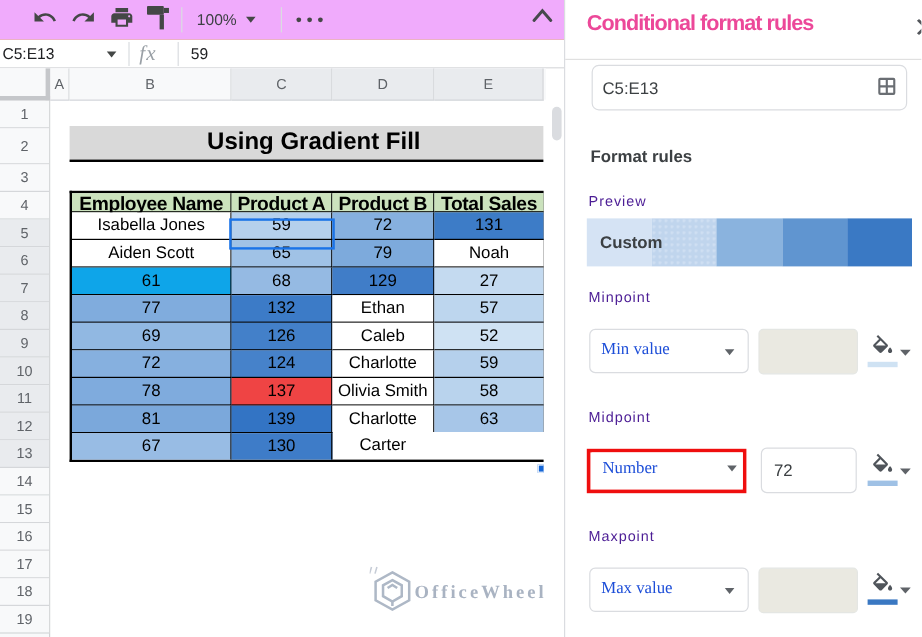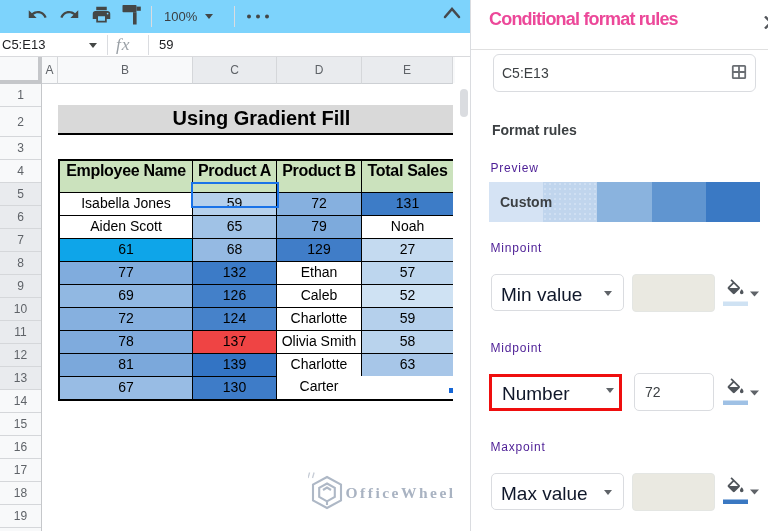--- a/index.html
+++ b/index.html
@@ -1,21 +1,21 @@
 <!DOCTYPE html>
 <html><head>
 <meta charset="utf-8">
 <style>
 * { margin:0; padding:0; box-sizing:border-box; }
 html,body { width:768px; height:531px; overflow:hidden; background:#fff; }
 body { font-family:"Liberation Sans", sans-serif; }
 #page { position:relative; width:768px; height:531px; background:#fff; overflow:hidden; }
 .abs { position:absolute; }
 
-#toolbar { left:0; top:0; width:470px; height:37px; border-bottom:4px solid #c2410c; background:#7dd3fc; }
+#toolbar { left:0; top:0; width:470px; height:37px; border-bottom:4px solid #c2410c; background:#f0abfc; }
 .tbi { position:absolute; top:7px; }
 .vsep { position:absolute; top:6px; width:1px; height:21px; background:#dadce0; }
 #zoomtxt { position:absolute; left:164px; top:9px; font-size:13px; color:#3c4043; }
 .caret { position:absolute; width:0; height:0; border-left:5px solid transparent; border-right:5px solid transparent; border-top:6px solid #444746; }
 
 #fbar { left:0; top:33px; width:470px; height:24px; border-bottom:1px solid #d9dadd; background:#fff; }
 #nbox { position:absolute; left:2px; top:4px; font-size:13px; color:#202124; }
 #fx { position:absolute; left:116px; top:1px; font-family:"Liberation Serif", serif; font-style:italic; font-size:17.5px; color:#9aa0a6; letter-spacing:1px; }
 #fval { position:absolute; left:159px; top:4px; font-size:13px; color:#202124; }
 
@@ -24,42 +24,42 @@
 .chsel { background:#e9ebee; }
 #corner { position:absolute; left:0; top:0; width:42px; height:27px; background:#f8f9fa; border-right:4px solid #c5c7ca; border-bottom:4px solid #c5c7ca; }
 #gutter { left:0; top:84px; width:42px; height:447px; background:#f8f9fa; border-right:1px solid #c5c7ca; }
 .rn { position:absolute; left:0; width:41px; height:23px; border-bottom:1px solid #d5d7da; color:#5f6368; font-size:12px; text-align:center; line-height:23px; background:#f8f9fa; }
 .rnsel { background:#e9ebee; }
 
 #sheet { left:42px; top:84px; width:411px; height:447px; background:#fff; overflow:hidden; }
 #title { position:absolute; left:16px; top:21px; width:395px; height:30px; background:#d9d9d9; border-bottom:2.5px solid #000; text-align:center; font-weight:bold; font-size:20px; color:#000; line-height:27.5px; text-indent:12px; letter-spacing:0px; }
 #tbl { position:absolute; left:16px; top:75px; border:2px solid #000; border-right-width:0; display:grid; grid-template-columns:133px 84px 85px 92px; }
 #tbl div { height:23px; border-right:1.7px solid #000; border-bottom:1.7px solid #000; font-size:14px; color:#000; text-align:center; line-height:21.5px; background:#fff; }
-#tbl div:nth-child(-n+4) { font-weight:bold; background:#cbe2bd; height:32px; font-size:16px; letter-spacing:-0.3px; line-height:20.5px; }
+#tbl div:nth-child(-n+4) { font-weight:bold; background:#cbe2bd; height:16px; font-size:16px; letter-spacing:-0.3px; line-height:20.5px; }
 #tbl div:nth-last-child(-n+4) { border-bottom-width:0; height:22px; }
 #acell { position:absolute; left:149px; top:98px; width:88px; height:25.5px; border:2px solid #1a73e8; }
 #fhandle { position:absolute; left:406px; top:303px; width:7px; height:7px; background:#1566d6; border:1px solid #fff; }
 
 #wmark { position:absolute; left:308px; top:471px;text-align:right; }
 
 #scrollstrip { left:455px; top:58px; width:14px; height:473px; background:#fff; }
 #thumb { position:absolute; left:5px; top:31px; width:8px; height:28px; background:#dadce0; border-radius:4px; }
 
 #sidebar { left:470px; top:0; width:298px; height:531px; background:#fff; border-left:1px solid #dadce0; }
 #sbtitle { position:absolute; left:18px; top:9px; font-size:18px; font-weight:bold; color:#ec4899; letter-spacing:-0.8px;text-align:center; }
 #sbsep { position:absolute; left:0; top:49px; width:298px; height:1px; background:#e0e0e0; }
 #rangebox { position:absolute; left:22px; top:54px; width:263px; height:38px; border:1px solid #dadce0; border-radius:6px; }
 #rangetxt { position:absolute; left:8px; top:10px; font-size:14px; color:#3c4043; }
 #frules { position:absolute; left:21px; top:122px; font-size:14px; font-weight:bold; color:#3c4043; }
 .sblabel { position:absolute; left:19.5px; font-size:12px; letter-spacing:0.8px; color:#4c1d95; }
 #preview { position:absolute; left:18px; top:182px; width:271px; height:40px; display:flex; }
 #preview div { flex:1; }
 #custom { position:absolute; left:29px; top:194px; font-size:14px; font-weight:bold; color:#3c4043; }
 .selbox { position:absolute; left:20px; width:133px; height:37px; border:1px solid #dadce0; border-radius:5px; background:#fff; }
-.selbox span { position:absolute; left:9px; top:8.5px; font-size:19px; color:#0f172a; }
+.selbox span { position:absolute; left:9px; top:8.5px; font-size:14px; color:#1d4ed8;font-family:Liberation Serif, serif; }
 .selcaret { position:absolute; right:11px; top:16px; width:0; height:0; border-left:4.5px solid transparent; border-right:4.5px solid transparent; border-top:5px solid #5f6368; }
 .disbox { position:absolute; left:161px; width:83px; height:38px; background:#eae9e1; border:1px solid #e4e6e3; border-radius:4px; }
 .numbox { position:absolute; left:163px; width:80px; height:38px; background:#fff; border:1px solid #dadce0; border-radius:5px; }
 .numbox span { position:absolute; left:10px; top:10px; font-size:14px; color:#3c4043; }
 #redbox { position:absolute; left:18px; width:133px; height:36.5px; border:3px solid #ef0e0e; background:#fff; }
 .fillicon { position:absolute; left:248px; width:40px; height:30px; }
 </style>
 </head>
 <body>
 <div id="page">

